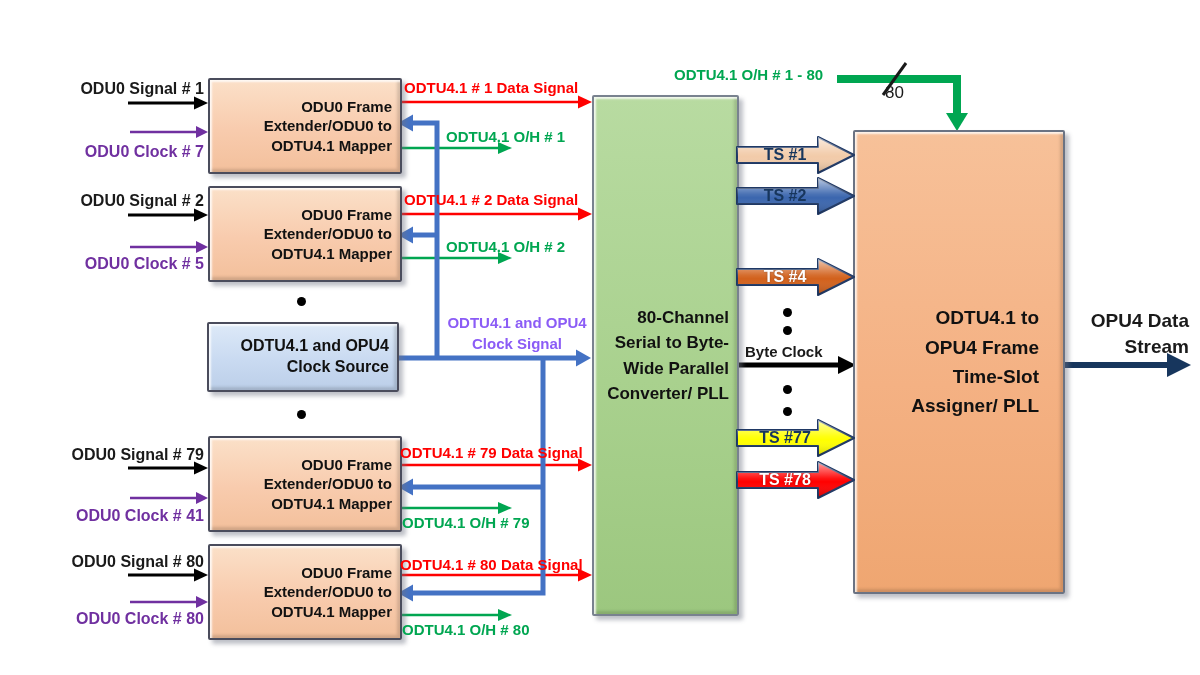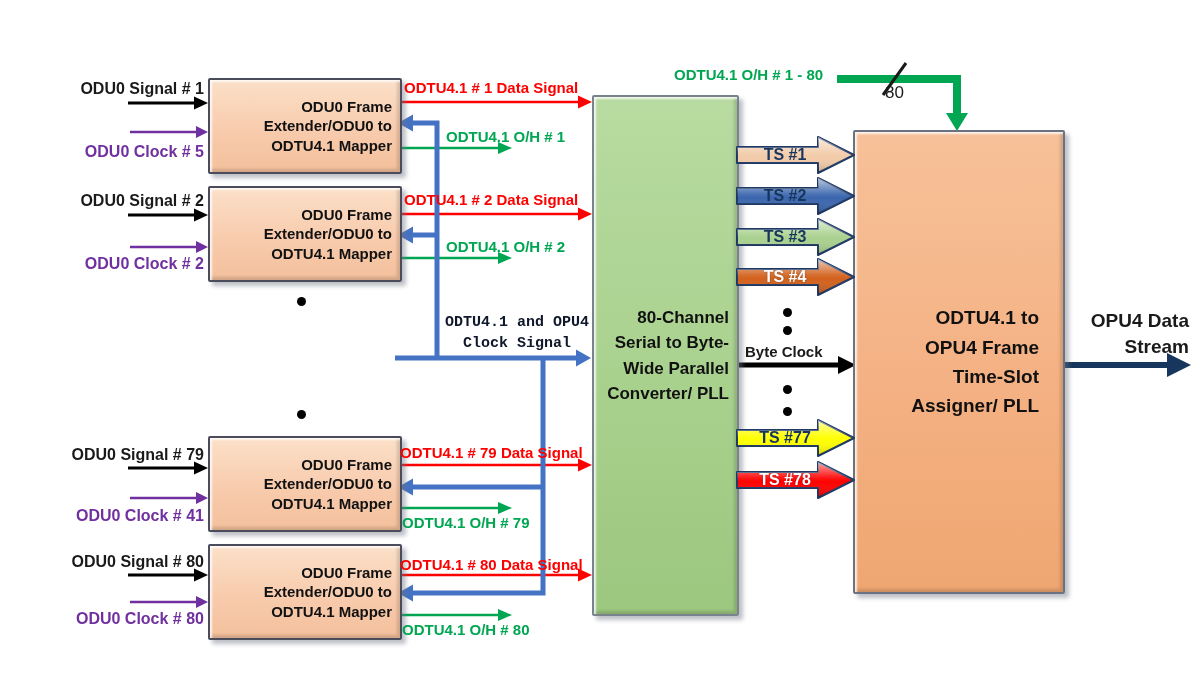--- a/index.html
+++ b/index.html
@@ -24,21 +24,21 @@
     background:linear-gradient(180deg,#dde9f8,#c9daf1 55%,#bccfe9);}
   .green-box{left:592px;top:95px;width:143px;height:517px;font-size:17px;line-height:1.5;
     border-color:#79828f;background:linear-gradient(180deg,#b8dba1,#a9d18e 55%,#9cc77f);}
   .orange-box{left:853px;top:130px;width:208px;height:460px;font-size:19px;line-height:1.55;
     border-color:#6b7383;background:linear-gradient(180deg,#f7c199,#f4b183 55%,#efa671);}
   .box .inner{padding:4px 8px;text-align:right;}
   
   .lbl{position:absolute;z-index:3;font-weight:bold;white-space:nowrap;}
   .lbl.wrap{white-space:normal;}
   .black{color:#1a1a1a;} .purple{color:#7030a0;} .red{color:#ff0000;}
-  .green{color:#00a651;} .blue{color:#0f172a;font-family:Liberation Mono, monospace;}
+  .green{color:#00a651;} .blue{color:#8b5cf6;}
   .io-lbl{font-size:16px;width:166px;text-align:right;}
   .sig-lbl{font-size:15px;}
   
   .dot{position:absolute;z-index:3;width:9px;height:9px;border-radius:50%;background:#000;}
   
   .ts{position:absolute;left:736px;width:120px;height:40px;z-index:3;}
   .ts svg{position:absolute;left:0;top:0;}
   .ts-label{
     position:absolute;left:0;top:8px;width:86px;height:24px;line-height:24px;
     text-align:center;font-size:16px;font-weight:bold;z-index:4;padding-left:6px;
@@ -139,37 +139,40 @@
       <polygon points="1167,353 1191,365 1167,377" fill="#17365d"></polygon>
     </g>
   </svg>
 
   <div class="box mapper" style="top:78px">
     <div class="inner">ODU0 Frame Extender/ODU0 to ODTU4.1 Mapper</div>
   </div>
   <div class="box mapper" style="top:186px">
     <div class="inner">ODU0 Frame Extender/ODU0 to ODTU4.1 Mapper</div>
   </div>
+  <div class="box clock-box">
+    <div class="inner">ODTU4.1 and OPU4 Clock Source</div>
+  </div>
   <div class="box mapper" style="top:436px">
     <div class="inner">ODU0 Frame Extender/ODU0 to ODTU4.1 Mapper</div>
   </div>
   <div class="box mapper" style="top:544px">
     <div class="inner">ODU0 Frame Extender/ODU0 to ODTU4.1 Mapper</div>
   </div>
   <div class="box green-box">
     <div class="inner">80-Channel Serial to Byte-Wide Parallel Converter/ PLL</div>
   </div>
   <div class="box orange-box">
     <div class="inner" style="padding:4px 24px">ODTU4.1 to OPU4 Frame Time-Slot Assigner/ PLL</div>
   </div>
 
   <div class="lbl io-lbl black" style="left:38px;top:80px">ODU0 Signal # 1</div>
-  <div class="lbl io-lbl purple" style="left:38px;top:143px">ODU0 Clock # 5</div>
+  <div class="lbl io-lbl purple" style="left:38px;top:143px">ODU0 Clock # 7</div>
   <div class="lbl io-lbl black" style="left:38px;top:192px">ODU0 Signal # 2</div>
-  <div class="lbl io-lbl purple" style="left:38px;top:255px">ODU0 Clock # 2</div>
+  <div class="lbl io-lbl purple" style="left:38px;top:255px">ODU0 Clock # 5</div>
   <div class="lbl io-lbl black" style="left:38px;top:446px">ODU0 Signal # 79</div>
   <div class="lbl io-lbl purple" style="left:38px;top:507px">ODU0 Clock # 41</div>
   <div class="lbl io-lbl black" style="left:38px;top:553px">ODU0 Signal # 80</div>
   <div class="lbl io-lbl purple" style="left:38px;top:610px">ODU0 Clock # 80</div>
 
   <div class="lbl sig-lbl red" style="left:404px;top:79px">ODTU4.1 # 1 Data Signal</div>
   <div class="lbl sig-lbl red" style="left:404px;top:191px">ODTU4.1 # 2 Data Signal</div>
   <div class="lbl sig-lbl red" style="left:400px;top:444px">ODTU4.1 # 79 Data Signal</div>
   <div class="lbl sig-lbl red" style="left:400px;top:556px">ODTU4.1 # 80 Data Signal</div>
 
@@ -201,27 +204,20 @@
       </svg>
     <div class="ts-label" data-tone="dark">TS #1</div>
   </div>
   <div class="ts" style="top:176px">
     <svg width="120" height="40">
         <polygon points="1,12 82,12 82,2 118,20 82,38 82,28 1,28" stroke="#1F3864" stroke-width="2" stroke-linejoin="round" fill="#3b66ae"></polygon>
         <polygon points="1,12 82,12 82,2 118,20 82,38 82,28 1,28" fill="url(#tsShine)"></polygon>
       </svg>
     <div class="ts-label" data-tone="dark">TS #2</div>
   </div>
-  <div class="ts" style="top:217px">
-    <svg width="120" height="40">
-        <polygon points="1,12 82,12 82,2 118,20 82,38 82,28 1,28" stroke="#1F3864" stroke-width="2" stroke-linejoin="round" fill="#a9d18e"></polygon>
-        <polygon points="1,12 82,12 82,2 118,20 82,38 82,28 1,28" fill="url(#tsShine)"></polygon>
-      </svg>
-    <div class="ts-label" data-tone="dark">TS #3</div>
-  </div>
   <div class="ts" style="top:257px">
     <svg width="120" height="40">
         <polygon points="1,12 82,12 82,2 118,20 82,38 82,28 1,28" stroke="#1F3864" stroke-width="2" stroke-linejoin="round" fill="#d2611c"></polygon>
         <polygon points="1,12 82,12 82,2 118,20 82,38 82,28 1,28" fill="url(#tsShine)"></polygon>
       </svg>
     <div class="ts-label" data-tone="light">TS #4</div>
   </div>
   <div class="ts" style="top:418px">
     <svg width="120" height="40">
         <polygon points="1,12 82,12 82,2 118,20 82,38 82,28 1,28" stroke="#1F3864" stroke-width="2" stroke-linejoin="round" fill="#ffff00"></polygon>

